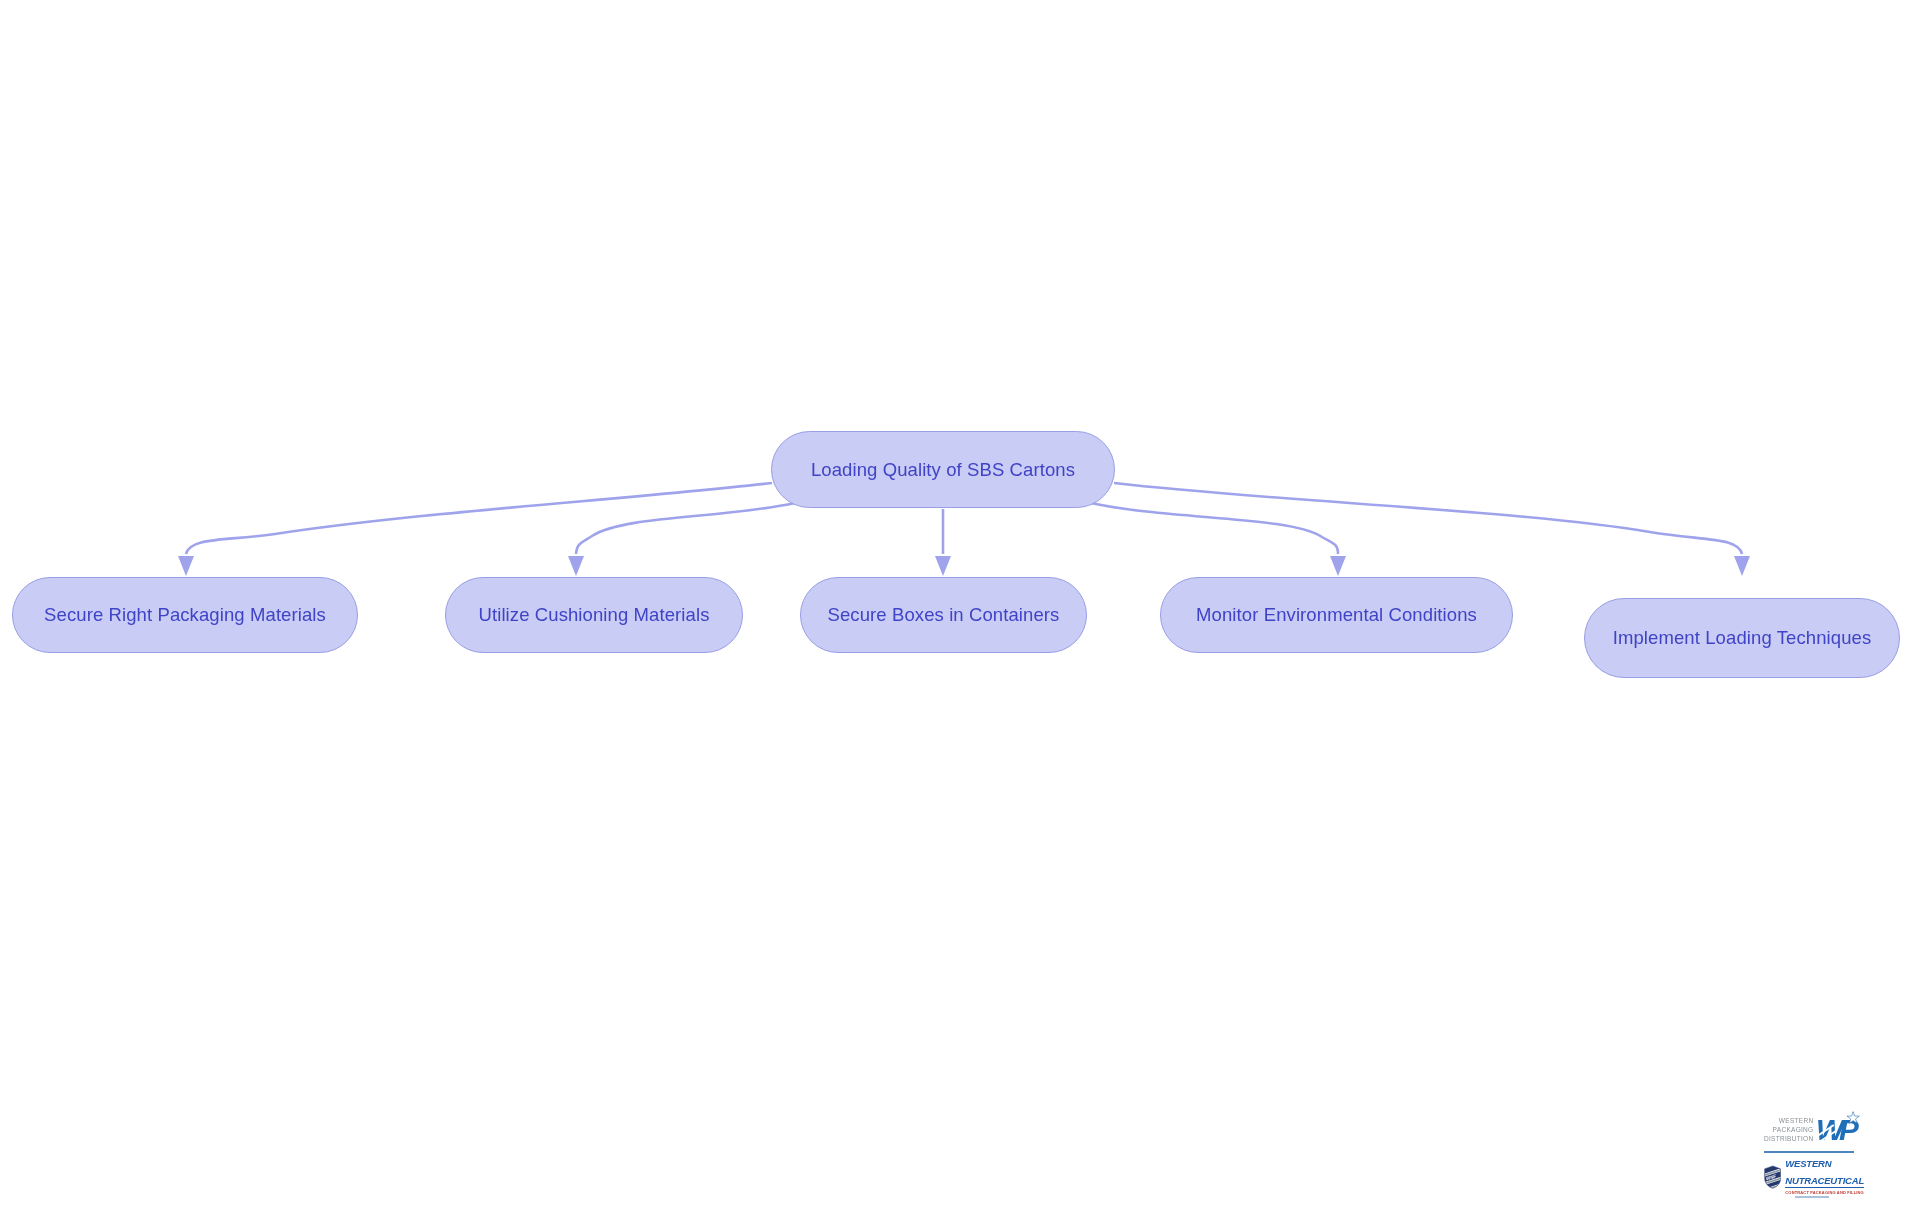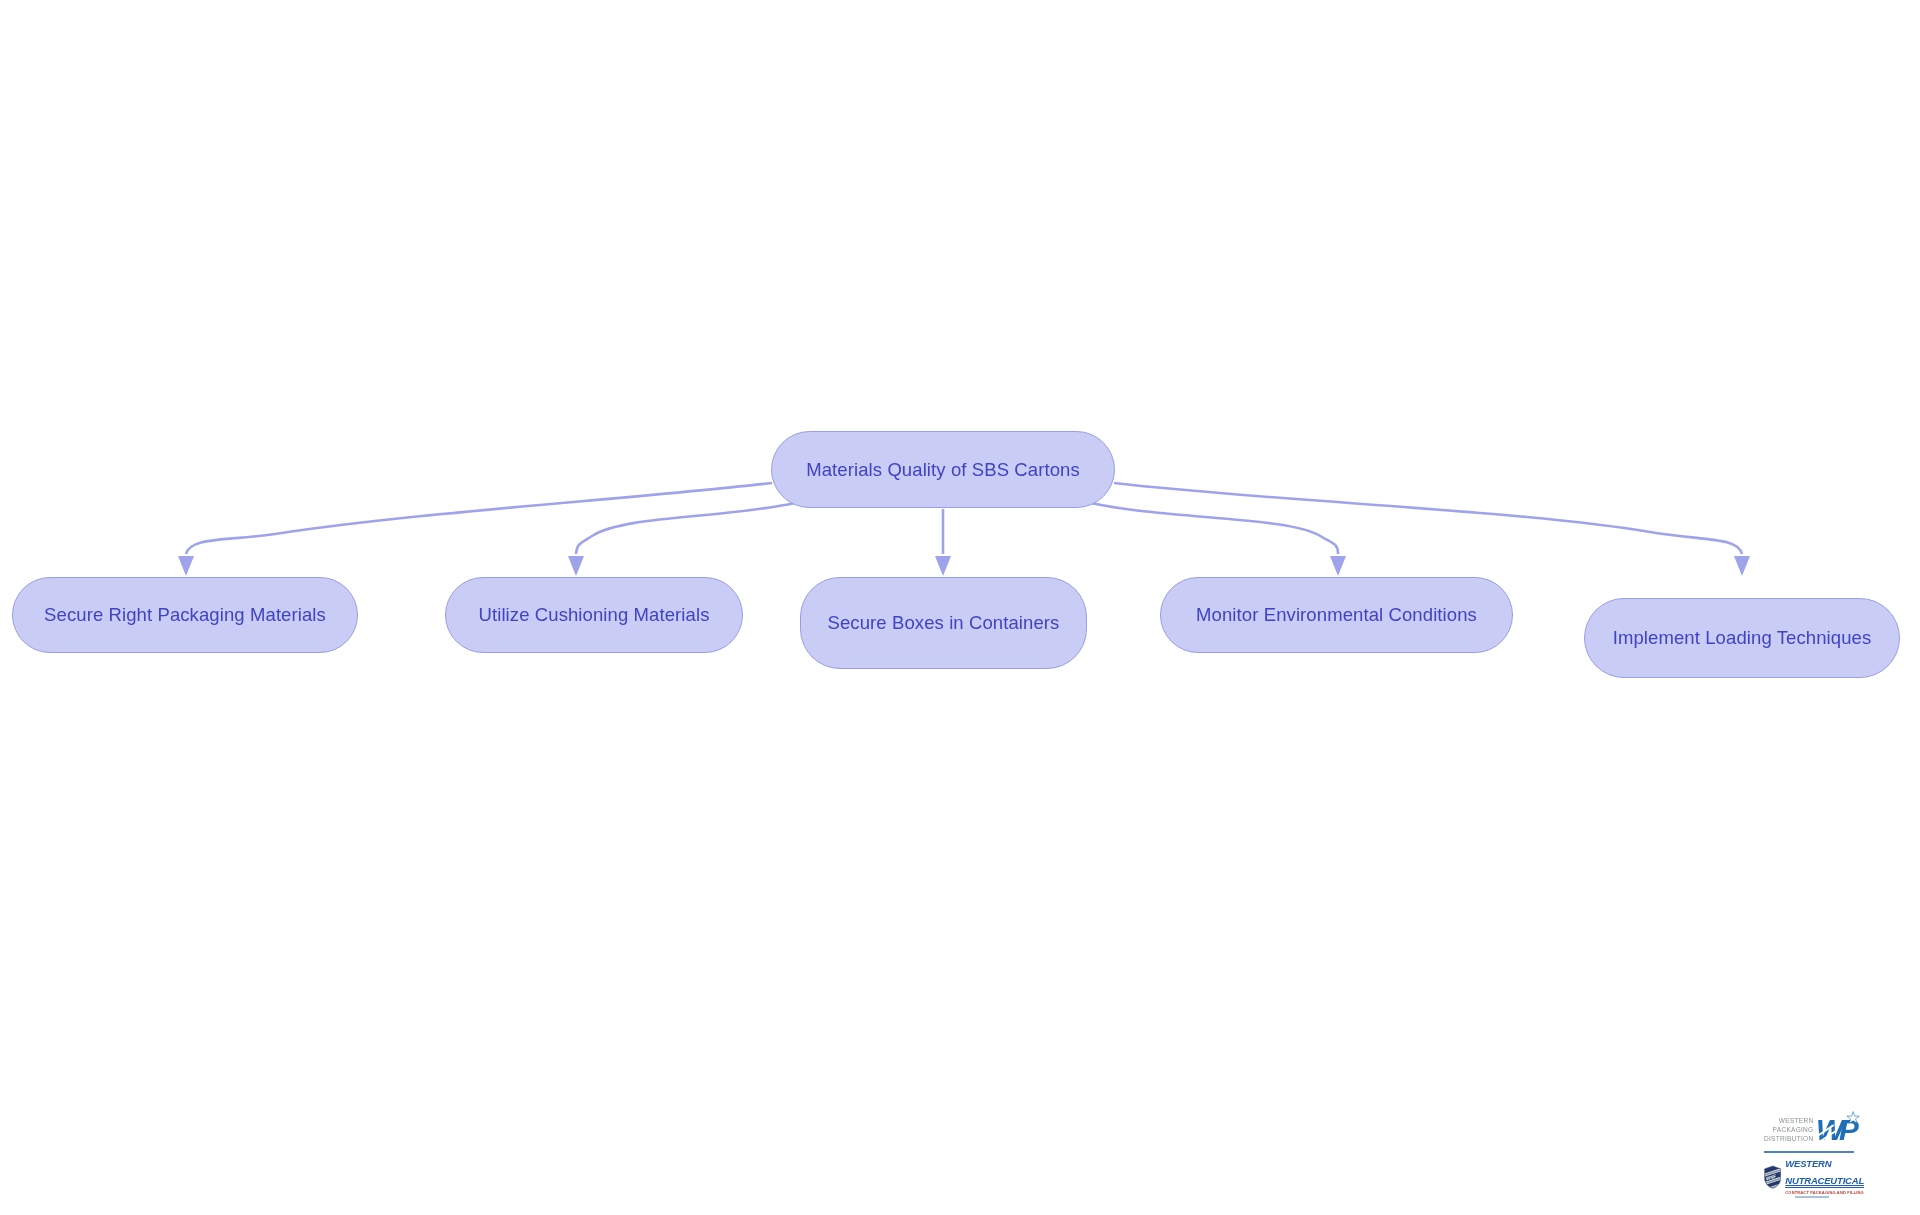--- a/index.html
+++ b/index.html
@@ -69,21 +69,20 @@
     font-style: italic;
     color: #1F5FAD;
     line-height: 10.5px;
     letter-spacing: -0.2px;
     white-space: nowrap;
   }
   .wnf-name-underline {
     display: inline-block;
     border-bottom: 1.2px solid #1F5FAD;
     padding-bottom: 1px;
-    text-decoration: underline;
   }
   .wnf-tagline {
     font-size: 4px;
     font-weight: bold;
     color: #C23B33;
     letter-spacing: 0.15px;
     margin-top: 1.5px;
     white-space: nowrap;
   }
   .wnf-fineprint-bar {
@@ -115,27 +114,27 @@
     <g>
       <path class="edge-path" d="M 1091 503 C 1170 520, 1290 516, 1322 537 C 1334 544, 1338 544, 1338 554"></path>
       <polygon class="arrowhead" points="1330,556 1346,556 1338,576"></polygon>
     </g>
     <g>
       <path class="edge-path" d="M 1114 483 C 1280 502, 1520 510, 1650 532 C 1705 541, 1738 537, 1742 554"></path>
       <polygon class="arrowhead" points="1734,556 1750,556 1742,576"></polygon>
     </g>
   </svg>
 
-  <div class="node" style="left:771px; top:431px; width:344px; height:77px;">Materials Quality of SBS Cartons</div>
+  <div class="node" style="left:771px; top:431px; width:344px; height:77px;">Loading Quality of SBS Cartons</div>
 
   <div class="node" style="left:12px; top:577px; width:346px; height:76px;">Secure Right Packaging Materials</div>
 
   <div class="node" style="left:445px; top:577px; width:298px; height:76px;">Utilize Cushioning Materials</div>
 
-  <div class="node" style="left:800px; top:577px; width:287px; height:92px;">Secure Boxes in Containers</div>
+  <div class="node" style="left:800px; top:577px; width:287px; height:76px;">Secure Boxes in Containers</div>
 
   <div class="node" style="left:1160px; top:577px; width:353px; height:76px;">Monitor Environmental Conditions</div>
 
   <div class="node" style="left:1584px; top:598px; width:316px; height:80px;">Implement Loading Techniques</div>
 
   <div class="branding">
 
     <div class="wpd">
       <div class="wpd-lines">
         <div>WESTERN</div>

